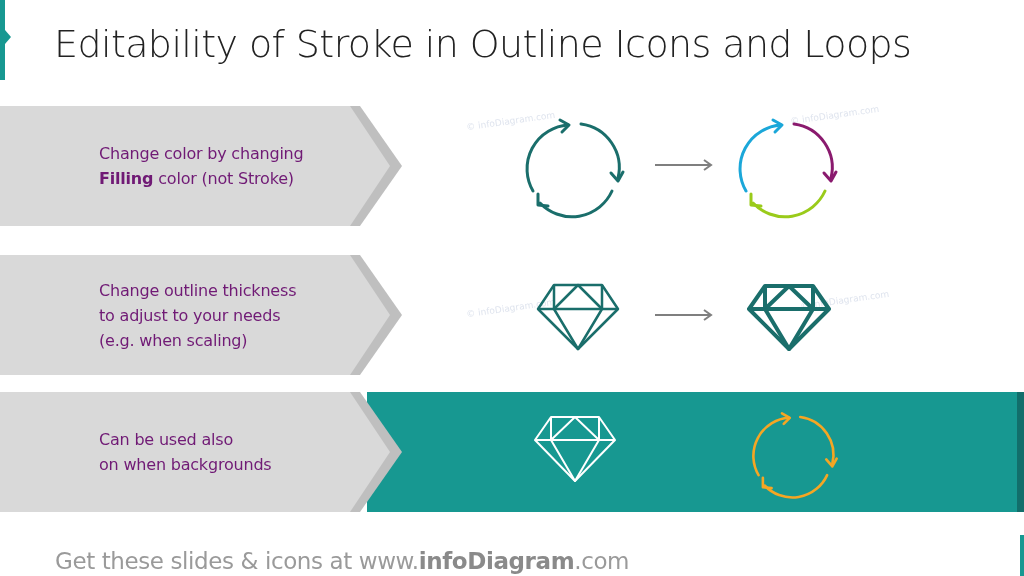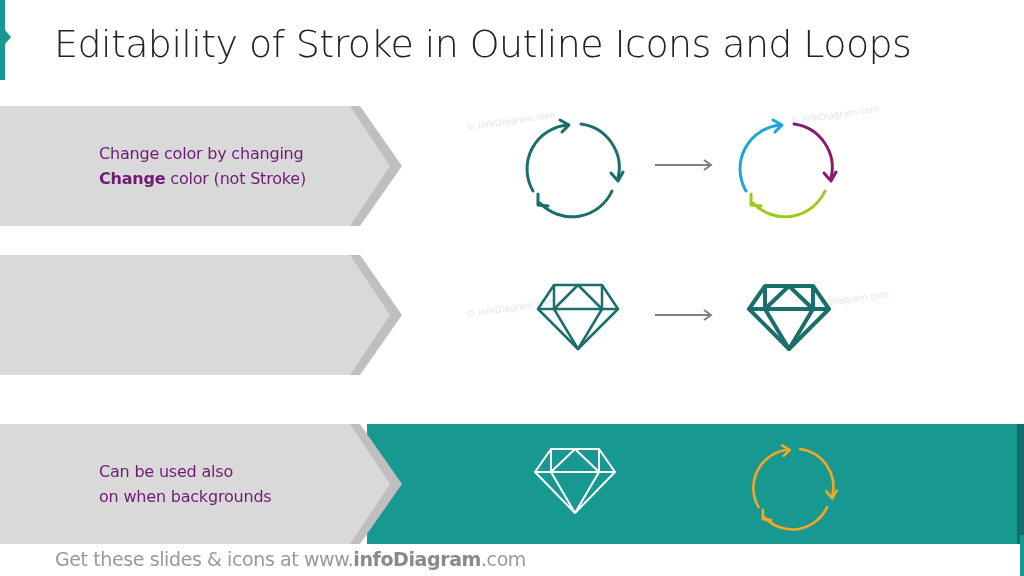--- a/index.html
+++ b/index.html
@@ -8,39 +8,39 @@
   .accent-notch{position:absolute;left:5px;top:30px;width:0;height:0;border-top:7px solid transparent;border-bottom:7px solid transparent;border-left:6px solid #179891;}
   .title{position:absolute;left:54px;top:22px;font-size:38px;color:#222;font-family:"DejaVu Sans",sans-serif;font-weight:300;letter-spacing:-0.6px;white-space:nowrap;}
   .row{position:absolute;left:0;width:1024px;height:120px;}
   .chev{position:absolute;left:0;top:0;}
   .row-text{position:absolute;left:62px;font-size:16px;line-height:25px;color:#701a75;font-family:"DejaVu Sans",sans-serif;letter-spacing:-0.2px;margin-left:37px;}
   .row-text b{font-weight:bold;}
   .dark-band{position:absolute;left:367px;top:0;width:650px;height:120px;background:#179891;}
   .dark-edge{position:absolute;left:1017px;top:0;width:7px;height:120px;background:#126e6b;}
   .icon{position:absolute;}
   .watermark{position:absolute;font-size:9px;color:#dfe4ee;transform:rotate(-8deg);white-space:nowrap;font-family:"DejaVu Sans",sans-serif;}
-  .footer{position:absolute;left:55px;top:548px;font-size:19px;color:#9a9a9a;font-family:"DejaVu Sans",sans-serif;letter-spacing:-0.4px;white-space:nowrap;}
+  .footer{position:absolute;left:55px;top:548px;font-size:23px;color:#9a9a9a;font-family:"DejaVu Sans",sans-serif;letter-spacing:-0.4px;white-space:nowrap;}
   .footer b{color:#8a8a8a;}
   .corner-bar{position:absolute;left:1020px;top:535px;width:4px;height:41px;background:#179891;}
 </style>
 </head>
 <body>
 
 <div class="accent-bar"></div>
 <div class="accent-notch"></div>
 <div class="title">Editability of Stroke in Outline Icons and Loops</div>
 
 <div class="row" style="top:106px;">
   <svg class="chev" width="410" height="120">
     <polygon points="0,0 360,0 402,60 360,120 0,120" fill="#bfbfbf"></polygon>
     <polygon points="0,0 350,0 390,60 350,120 0,120" fill="#d9d9d9"></polygon>
   </svg>
   <div class="row-text" style="top:35px;">
     <div>Change color by changing</div>
-    <div><b>Change</b><span> color (not Stroke)</span></div>
+    <div><b>Filling</b><span> color (not Stroke)</span></div>
   </div>
   <div class="watermark" style="left:466px;top:10px;">© infoDiagram.com</div>
   <div class="watermark" style="left:790px;top:4px;">© infoDiagram.com</div>
 
   <svg class="icon" style="left:522px;top:10px;" width="106" height="106" viewBox="0 0 106 106">
     <g fill="none" stroke="#1a6e6b" stroke-width="3" stroke-linecap="round" stroke-linejoin="round">
       <path d="M 11 75 A 44 44 0 0 1 46 9"></path>
       <path d="M 38 4 L 47 9 L 40 16"></path>
       <path d="M 59 8 A 44 44 0 0 1 96 62"></path>
       <path d="M 89 57 L 96 65 L 101 56"></path>
@@ -64,20 +64,25 @@
       <path d="M 16 78 L 16 89 L 26 90" stroke="#9acb1a"></path>
     </g>
   </svg>
 </div>
 
 <div class="row" style="top:255px;">
   <svg class="chev" width="410" height="120">
     <polygon points="0,0 360,0 402,60 360,120 0,120" fill="#bfbfbf"></polygon>
     <polygon points="0,0 350,0 390,60 350,120 0,120" fill="#d9d9d9"></polygon>
   </svg>
+  <div class="row-text" style="top:23px;">
+    <div>Change outline thickness</div>
+    <div>to adjust to your needs</div>
+    <div>(e.g. when scaling)</div>
+  </div>
   <div class="watermark" style="left:466px;top:48px;">© infoDiagram.com</div>
   <div class="watermark" style="left:800px;top:40px;">© infoDiagram.com</div>
 
   <svg class="icon" style="left:534px;top:28px;" width="88" height="70" viewBox="0 0 88 70">
     <g fill="none" stroke="#1a6e6b" stroke-width="2.5" stroke-linejoin="round">
       <polygon points="20,2 68,2 84,26 44,66 4,26"></polygon>
       <line x1="4" y1="26" x2="84" y2="26"></line>
       <line x1="20" y1="2" x2="20" y2="26"></line>
       <line x1="68" y1="2" x2="68" y2="26"></line>
       <polyline points="20,26 44,2 68,26"></polyline>
@@ -95,21 +100,21 @@
       <polygon points="20,3 68,3 84,26 44,66 4,26"></polygon>
       <line x1="4" y1="26" x2="84" y2="26"></line>
       <line x1="20" y1="3" x2="20" y2="26"></line>
       <line x1="68" y1="3" x2="68" y2="26"></line>
       <polyline points="20,26 44,3 68,26"></polyline>
       <polyline points="20,26 44,66 68,26"></polyline>
     </g>
   </svg>
 </div>
 
-<div class="row" style="top:424px;">
+<div class="row" style="top:392px;">
   <div class="dark-band"></div>
   <div class="dark-edge"></div>
   <svg class="chev" width="410" height="120">
     <polygon points="0,0 360,0 402,60 360,120 0,120" fill="#bfbfbf"></polygon>
     <polygon points="0,0 350,0 390,60 350,120 0,120" fill="#d9d9d9"></polygon>
   </svg>
   <div class="row-text" style="top:35px;">
     <div>Can be used also</div>
     <div>on when backgrounds</div>
   </div>

